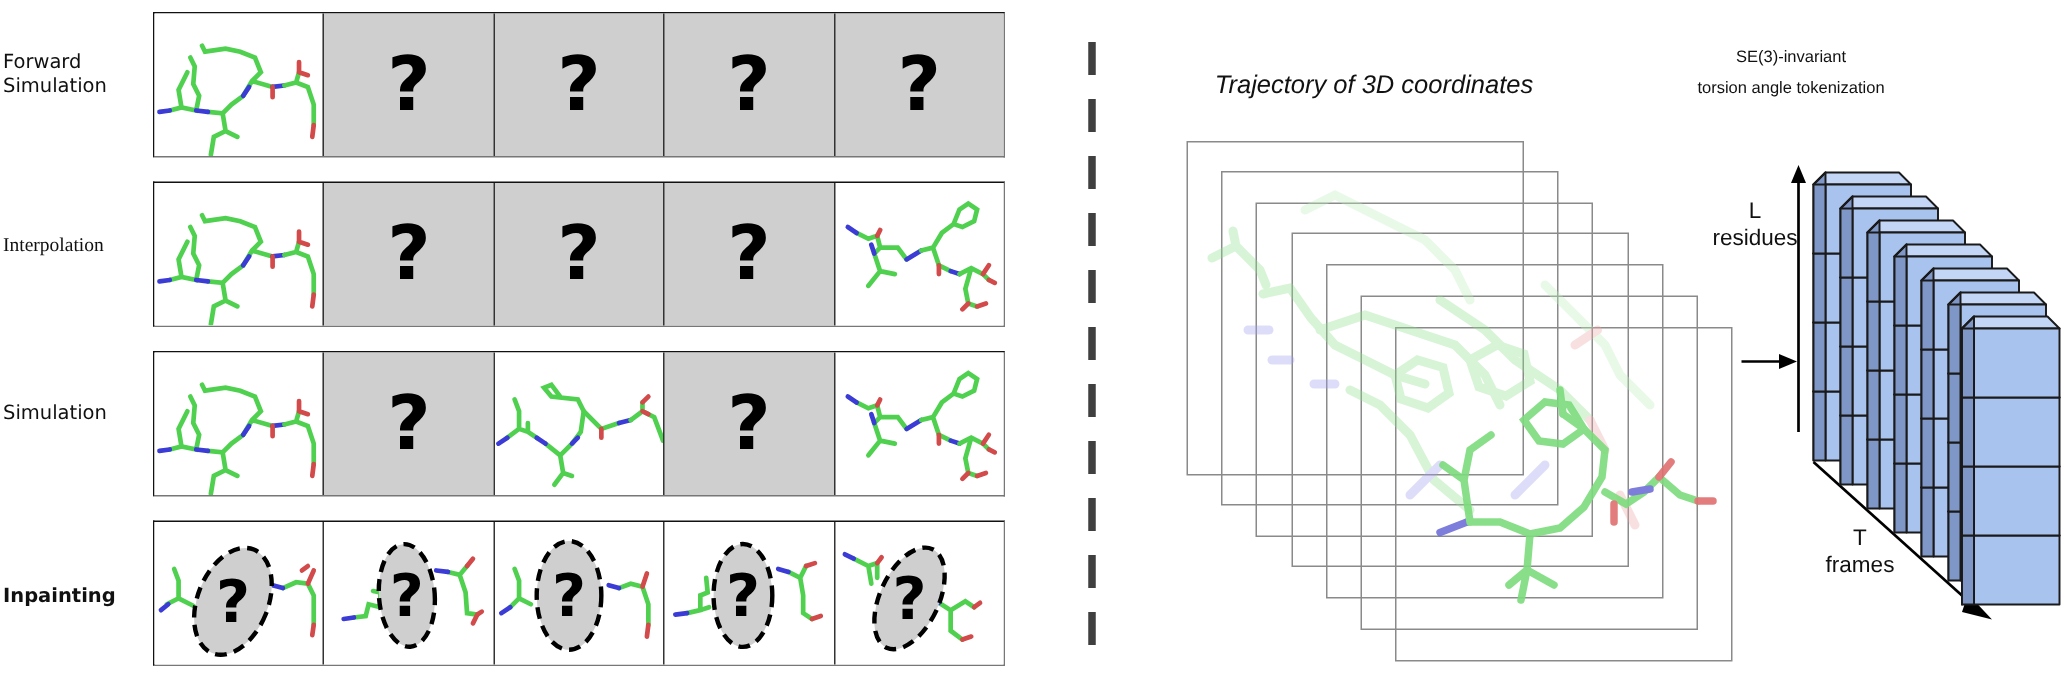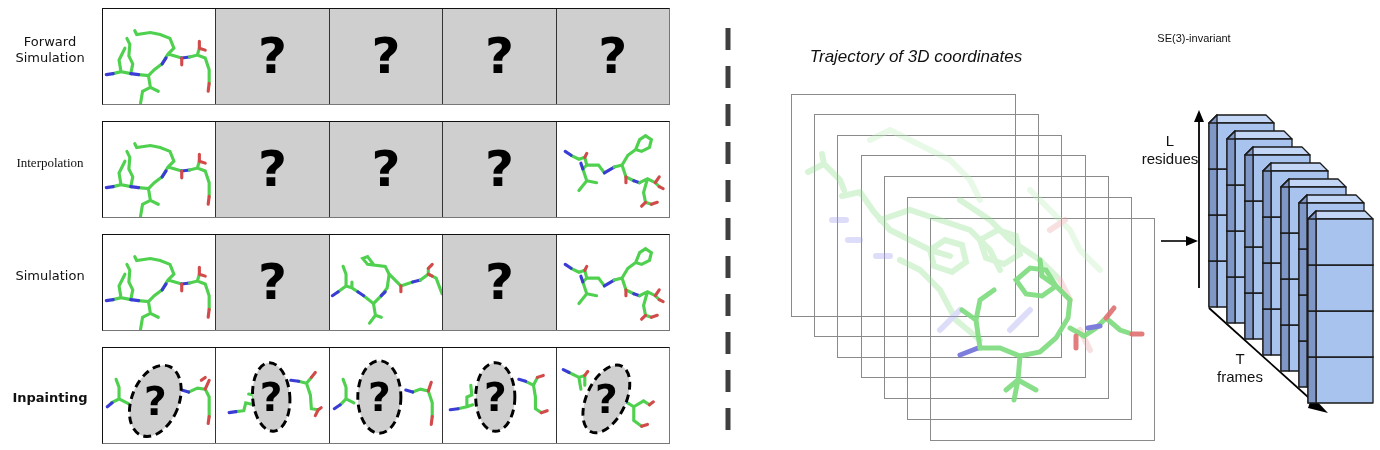--- a/index.html
+++ b/index.html
@@ -1,19 +1,19 @@
 <!DOCTYPE html>
 <html><head>
 <meta charset="utf-8">
 <style>
   html, body { margin: 0; padding: 0; background: #ffffff; }
   body { width: 1380px; height: 450px; position: relative; overflow: hidden;
          font-family: "Liberation Sans", "DejaVu Sans", sans-serif; }
   .abs { position: absolute; }
-  .row-label { position: absolute; width: 96px; left: 2px; text-align: center;
+  .row-label { position: absolute; width: 96px; left: 2px; 
                font-family: "DejaVu Sans", sans-serif; font-size: 13px; color: #111;
                line-height: 16px; }
   .task-row { position: absolute; left: 102px; width: 568px; height: 97px;
               border: 1.5px solid #111; box-sizing: border-box; display: flex;
               border-bottom-color: #777; border-right-color: #777; }
   .cell { flex: 1 1 0; height: 100%; box-sizing: border-box; position: relative;
           border-left: 1.2px solid #333; background: #fff; overflow: hidden; }
   .cell:first-child { border-left: none; }
   .cell.masked { background: #cfcfcf; }
   .qmark { position: absolute; left: 0; right: 0; top: 50%; transform: translateY(-52%);
@@ -263,20 +263,21 @@
 </div>
 
 <svg class="abs" style="left:1158px; top:232px;" width="44" height="18">
   <line x1="3" y1="9" x2="30" y2="9" stroke="#000" stroke-width="1.6"></line>
   <polygon points="28,4 40,9 28,14" fill="#000"></polygon>
 </svg>
 
 <div>
   <div class="title-text" style="left:1066px; top:28px; width:256px; font-size:11px; line-height:21px;">
     <div>SE(3)-invariant</div>
+    <div>torsion angle tokenization</div>
   </div>
 
   <div class="axis-label" style="left:1140px; top:132px; width:60px;">
     <div>L</div>
     <div>residues</div>
   </div>
 
   <div class="axis-label" style="left:1200px; top:350px; width:80px;">
     <div>T</div>
     <div>frames</div>

